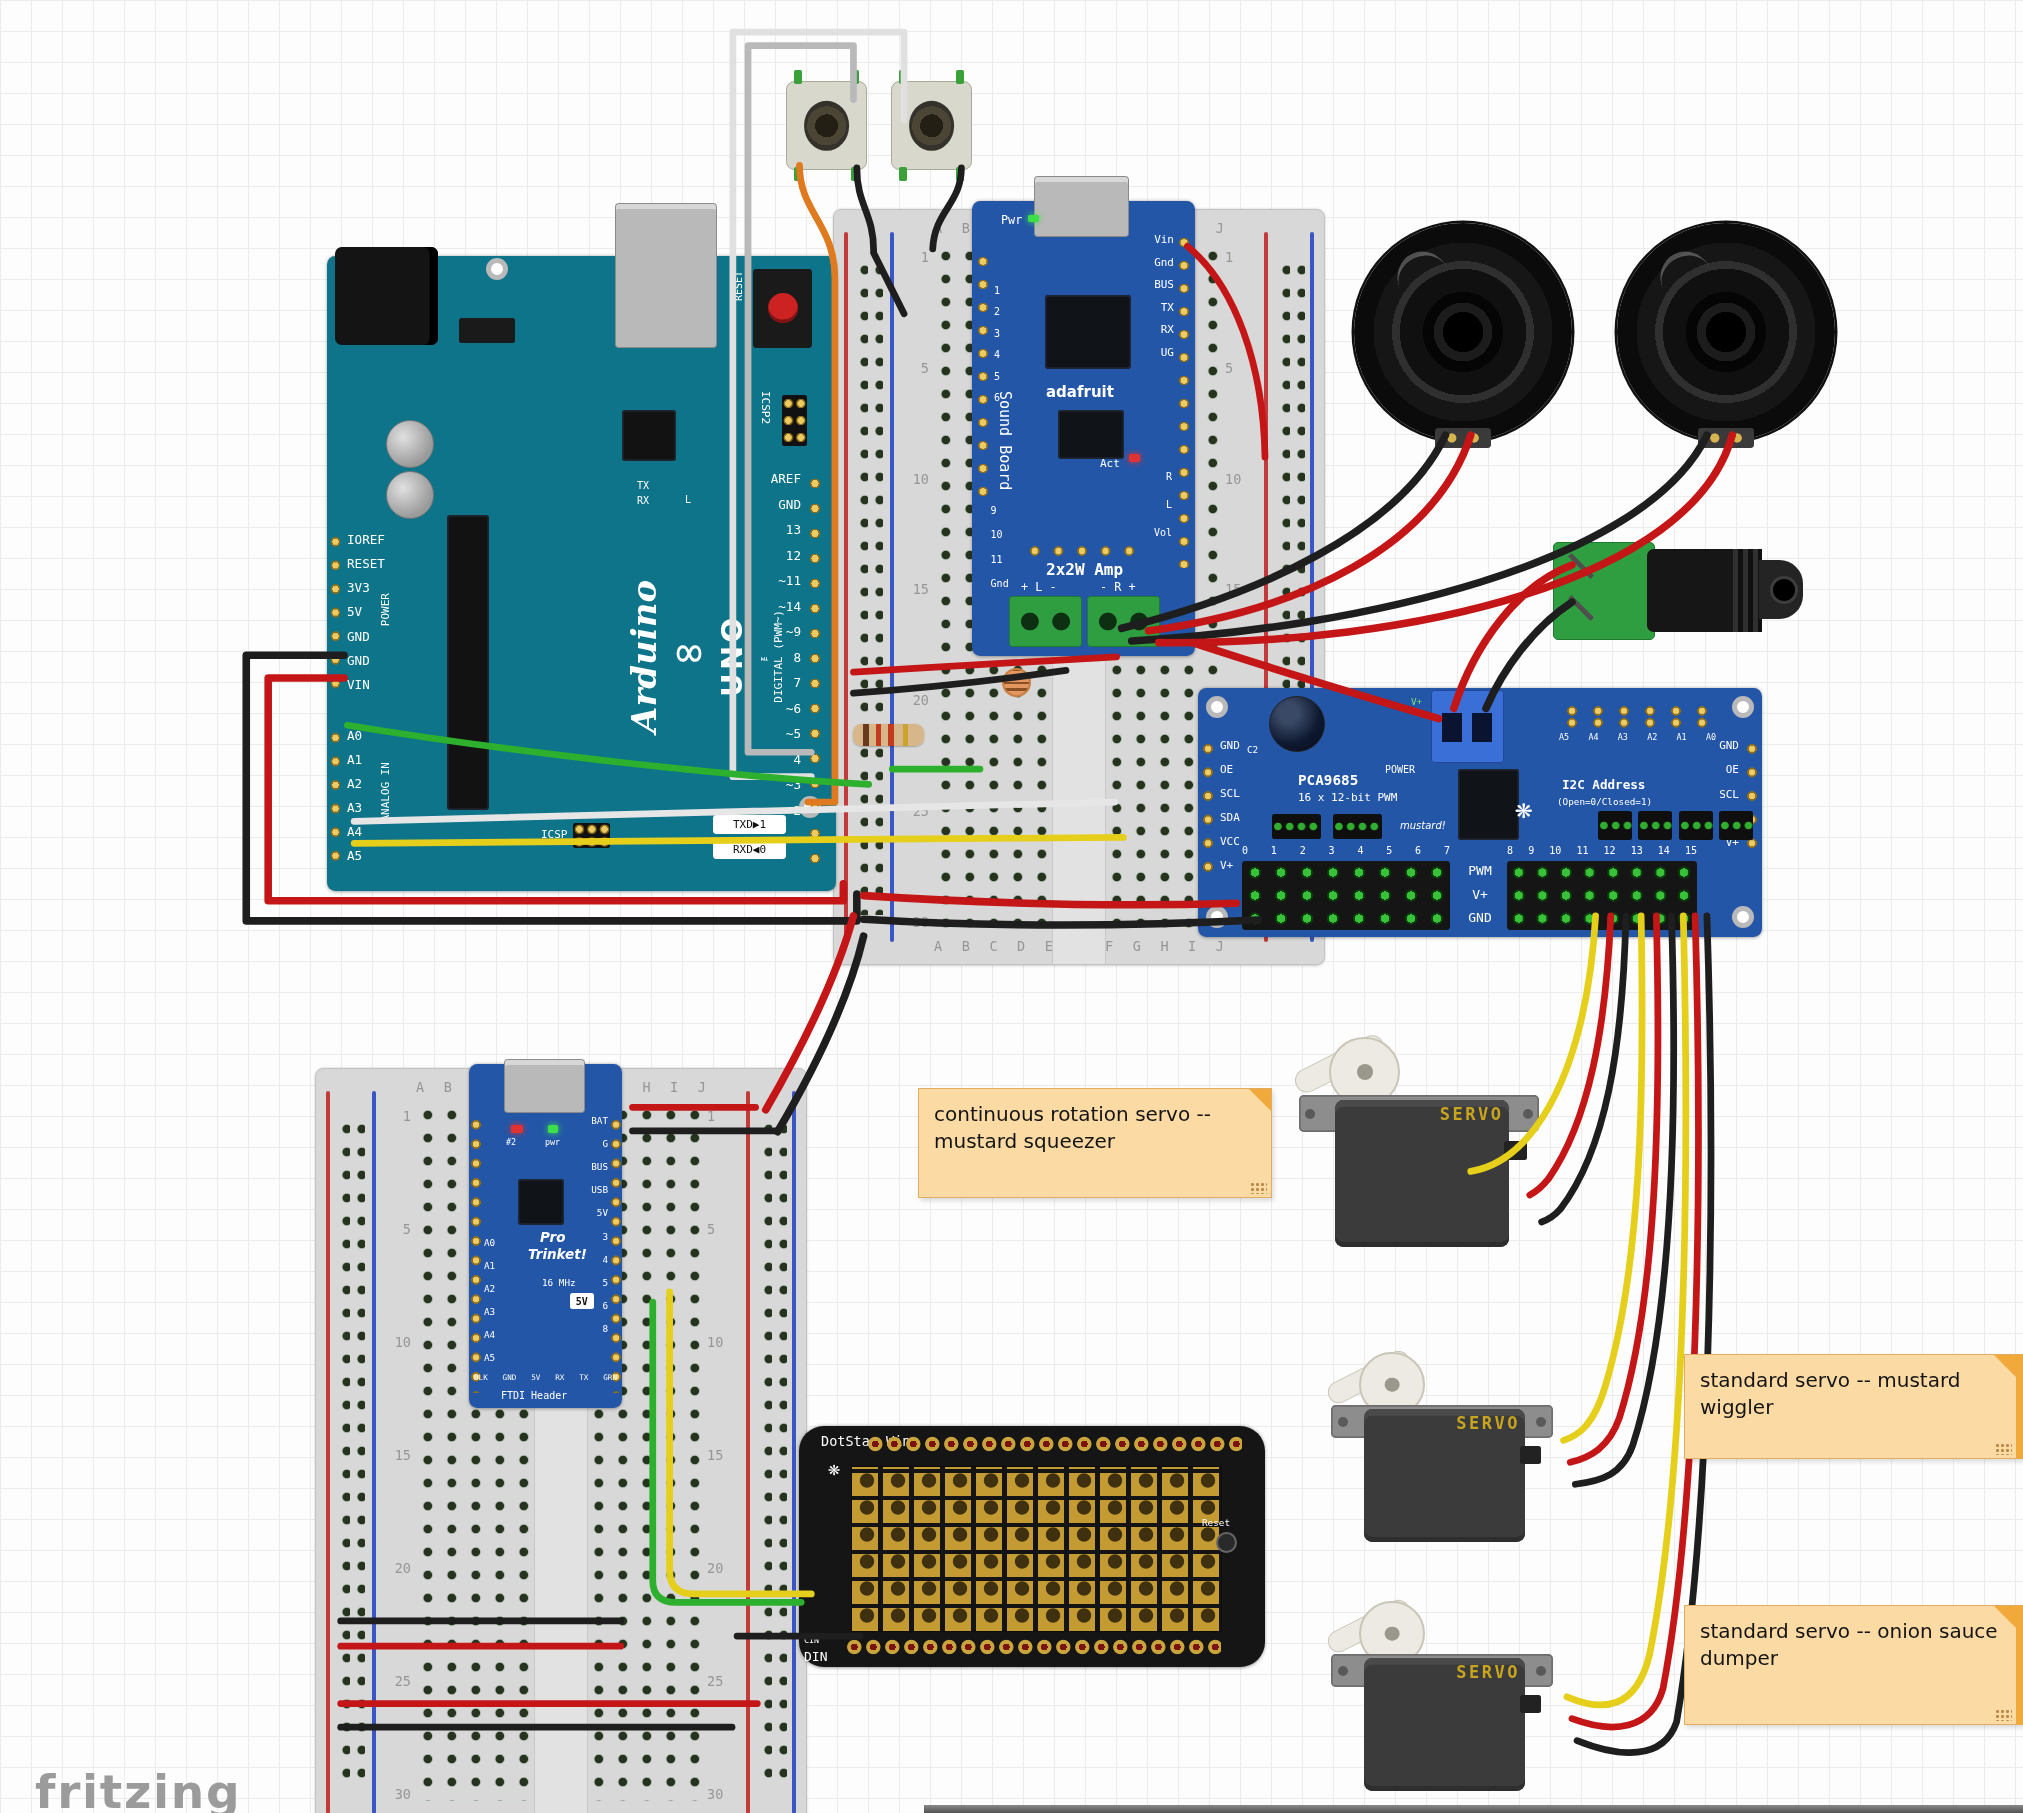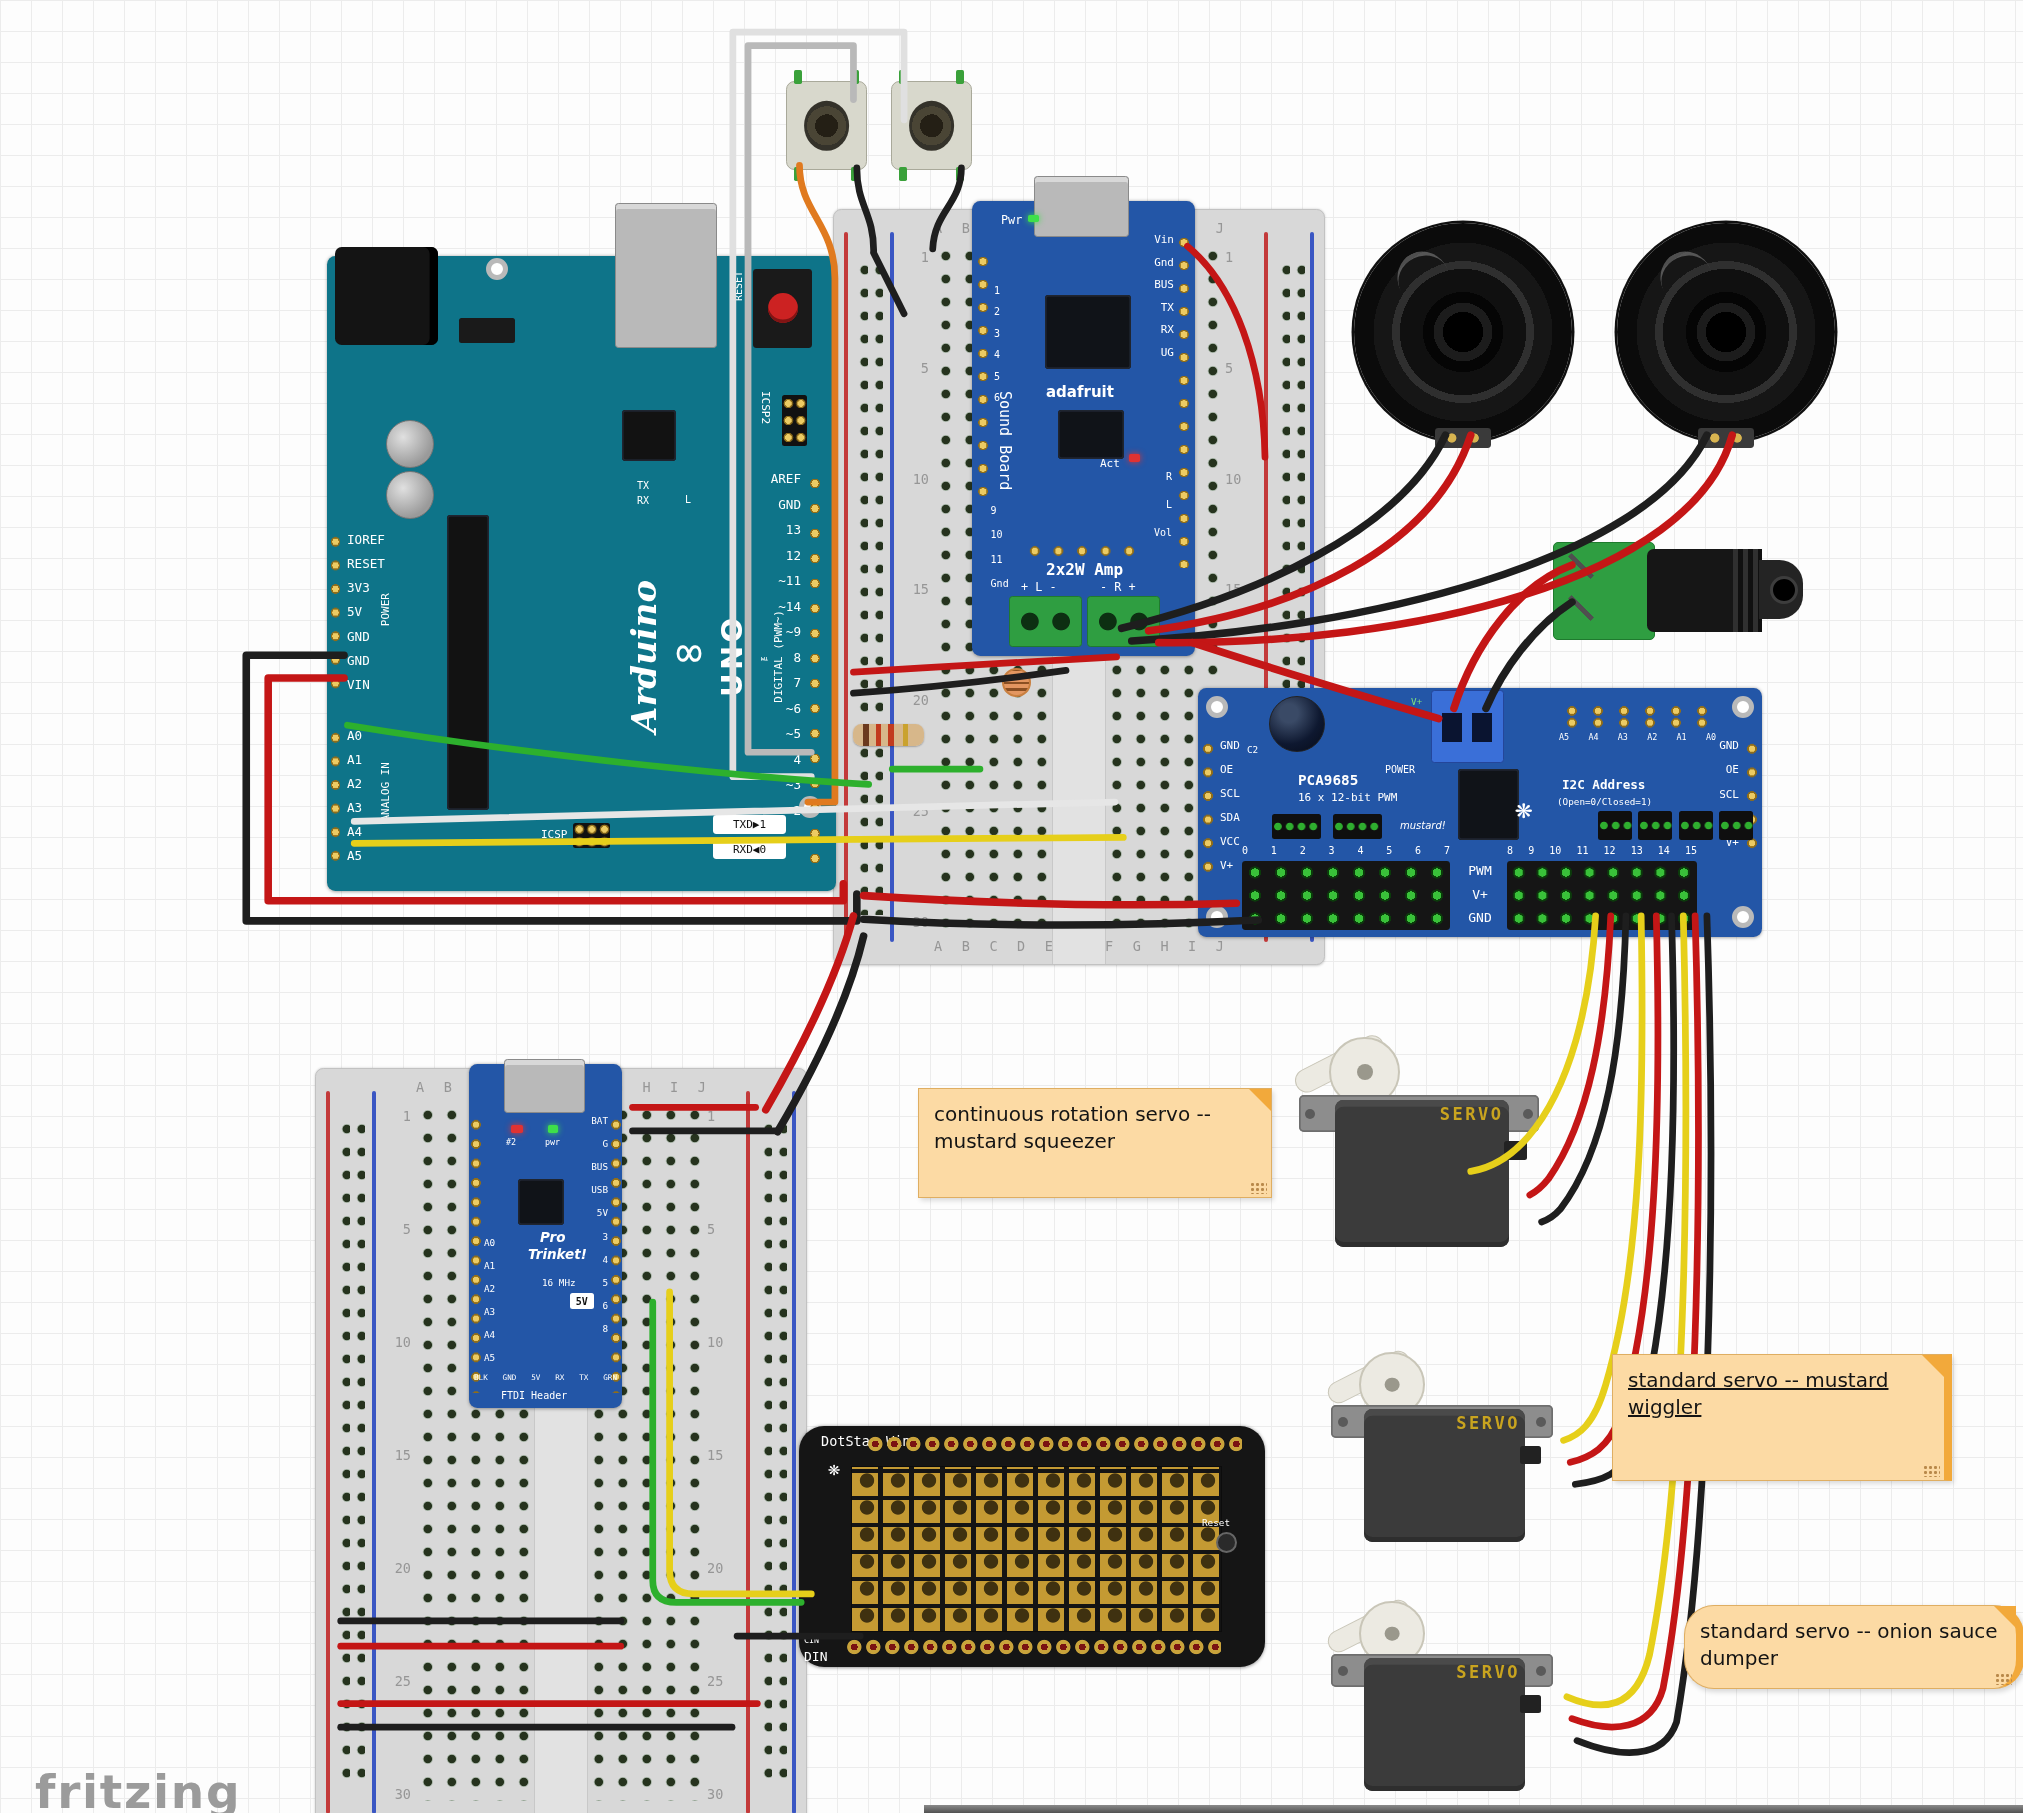--- a/index.html
+++ b/index.html
@@ -571,24 +571,24 @@
     <path d="M1964,1086 C1970,1320 1964,1544 1920,1682 C1908,1716 1886,1728 1862,1734" stroke="#c41616" stroke-width="8"></path>
     <path d="M1982,1086 C1990,1340 1982,1572 1936,1714 C1924,1748 1900,1756 1868,1760" stroke="#1e1e1e" stroke-width="8"></path>
     <path d="M1996,1086 C2004,1400 1998,1752 1956,1962 C1940,2028 1900,2030 1858,2012" stroke="#e6cf1a" stroke-width="8"></path>
     <path d="M2010,1086 C2020,1420 2012,1792 1972,2002 C1958,2052 1912,2056 1864,2038" stroke="#c41616" stroke-width="8"></path>
     <path d="M2024,1086 C2036,1440 2026,1822 1988,2042 C1972,2088 1920,2084 1870,2064" stroke="#1e1e1e" stroke-width="8"></path>
   </svg>
 
   <div class="note z4" style="left:918px;top:1088px;width:354px;height:110px;">
     <span>continuous rotation servo -- mustard squeezer</span>
   </div>
-  <div class="note edge z4" style="left:1612px;top:1354px;width:340px;height:127px;text-decoration:underline;">
+  <div class="note edge z4" style="left:1684px;top:1354px;width:340px;height:105px;">
     <span>standard servo -- mustard wiggler</span>
   </div>
-  <div class="note edge z4" style="left:1684px;top:1605px;width:340px;height:84px;border-radius:30px;">
+  <div class="note edge z4" style="left:1684px;top:1605px;width:340px;height:120px;">
     <span>standard servo -- onion sauce dumper</span>
   </div>
 
   <span class="watermark" style="left:35px;top:1752px;margin-top:12px;">fritzing</span>
   <div class="bottombar" style="left:924px;top:1805px;width:1100px;height:9.3px;"></div>
 
 </div>
 
 
 </body></html>

